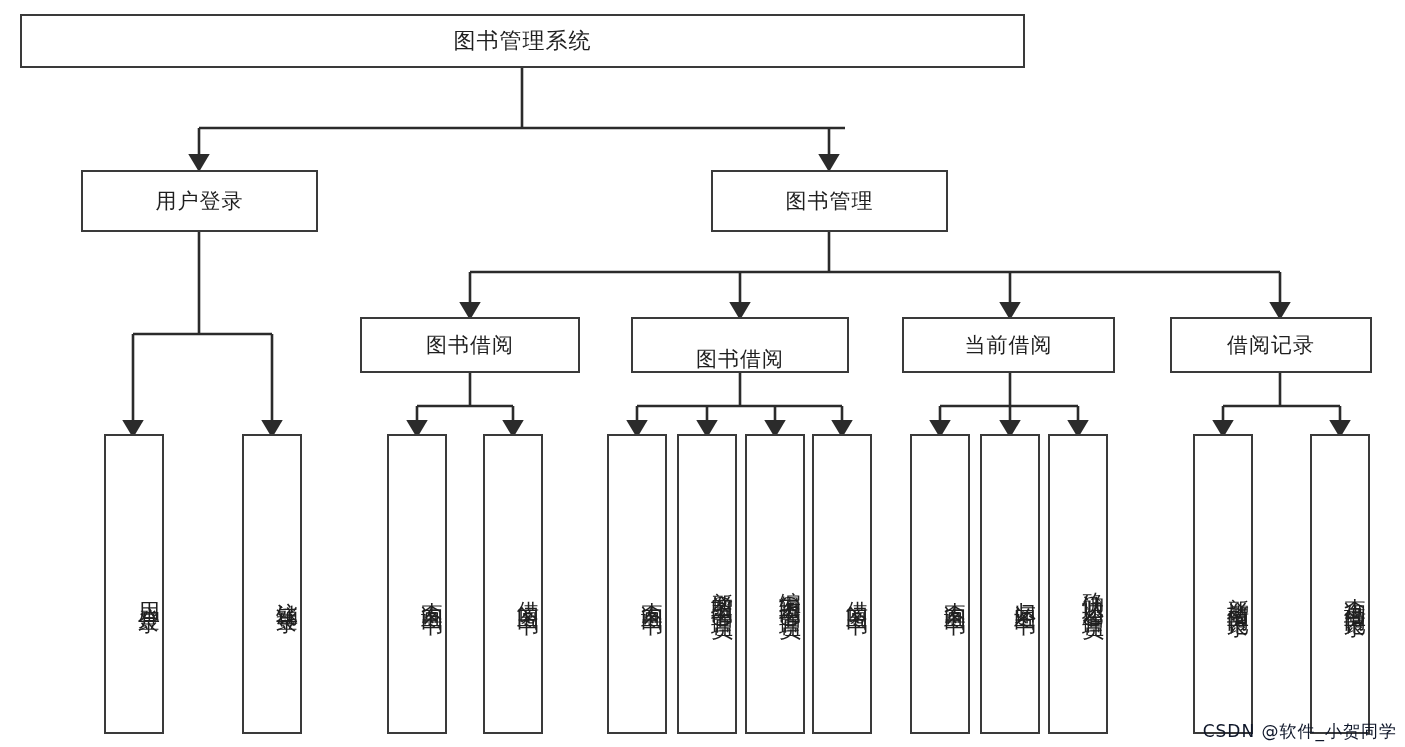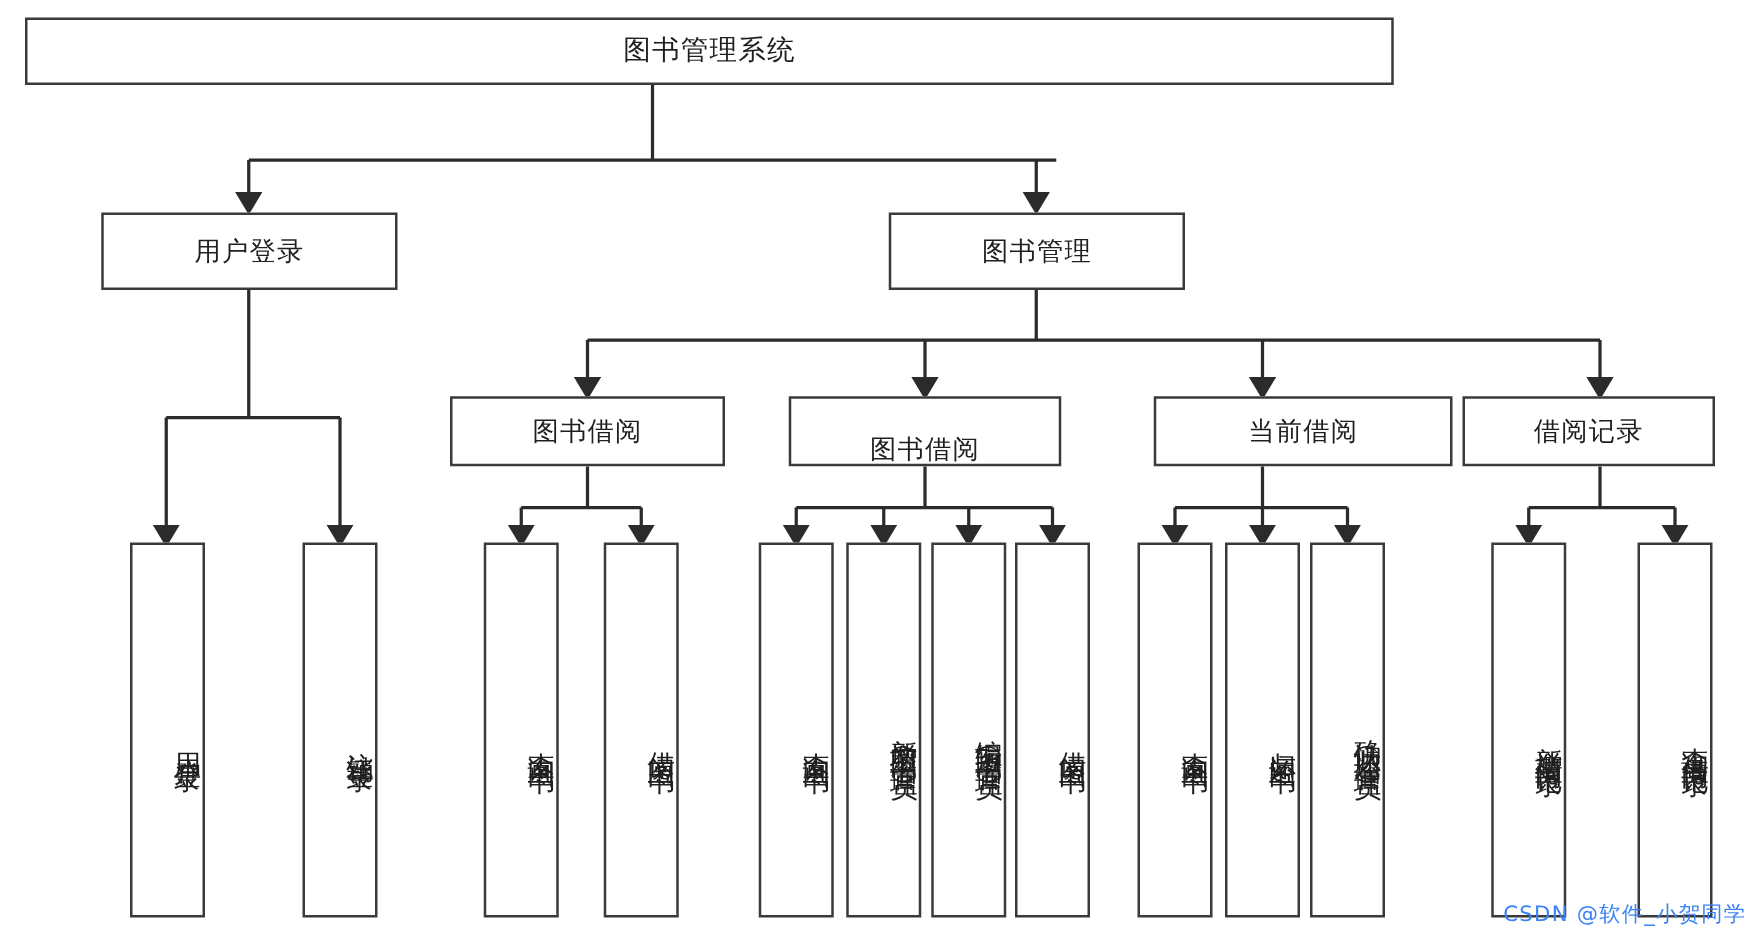--- a/index.html
+++ b/index.html
@@ -61,21 +61,21 @@
     writing-mode:vertical-rl;
     text-orientation:upright;
     white-space:pre-line;
   }
   
   #watermark{
     position:absolute;
     right:8px;
     bottom:4px;
     font-size:17px;
-    color:#3b82f6;
+    color:#0f172a;
     letter-spacing:1px;
     white-space:nowrap;
   }
 </style>
 </head>
 <body>
 
 <div id="canvas">
 
   <svg id="wires" viewBox="0 0 1405 747" width="1405" height="747" xmlns="http://www.w3.org/2000/svg">
@@ -121,41 +121,41 @@
       <path d="M1010,406 L1010,428" marker-end="url(#arrow)"></path>
       <path d="M1078,406 L1078,428" marker-end="url(#arrow)"></path>
 
       <path d="M1280,373 L1280,406"></path>
       <path d="M1223,406 L1340,406"></path>
       <path d="M1223,406 L1223,428" marker-end="url(#arrow)"></path>
       <path d="M1340,406 L1340,428" marker-end="url(#arrow)"></path>
     </g>
   </svg>
 
-  <div class="node h root" style="left:20px; top:14px; width:1095px; height:54px;">
+  <div class="node h root" style="left:20px; top:14px; width:1005px; height:54px;">
     <span class="label">图书管理系统</span>
   </div>
 
   <div class="node h" style="left:81px; top:170px; width:237px; height:62px;">
     <span class="label">用户登录</span>
   </div>
 
   <div class="node h" style="left:711px; top:170px; width:237px; height:62px;">
     <span class="label">图书管理</span>
   </div>
 
   <div class="node h" style="left:360px; top:317px; width:220px; height:56px;">
     <span class="label">图书借阅</span>
   </div>
 
   <div class="node h" style="left:631px; top:317px; width:218px; height:56px;align-items:flex-end;">
     <span class="label">图书借阅</span>
   </div>
 
-  <div class="node h" style="left:923px; top:317px; width:239px; height:56px;text-align:right;">
+  <div class="node h" style="left:902px; top:317px; width:213px; height:56px;text-align:right;">
     <span class="label">当前借阅</span>
   </div>
 
   <div class="node h" style="left:1170px; top:317px; width:202px; height:56px;">
     <span class="label">借阅记录</span>
   </div>
 
   <div class="node v" style="left:104px; top:434px; width:60px; height:300px;">
     <span class="label">用户登录</span>
   </div>

